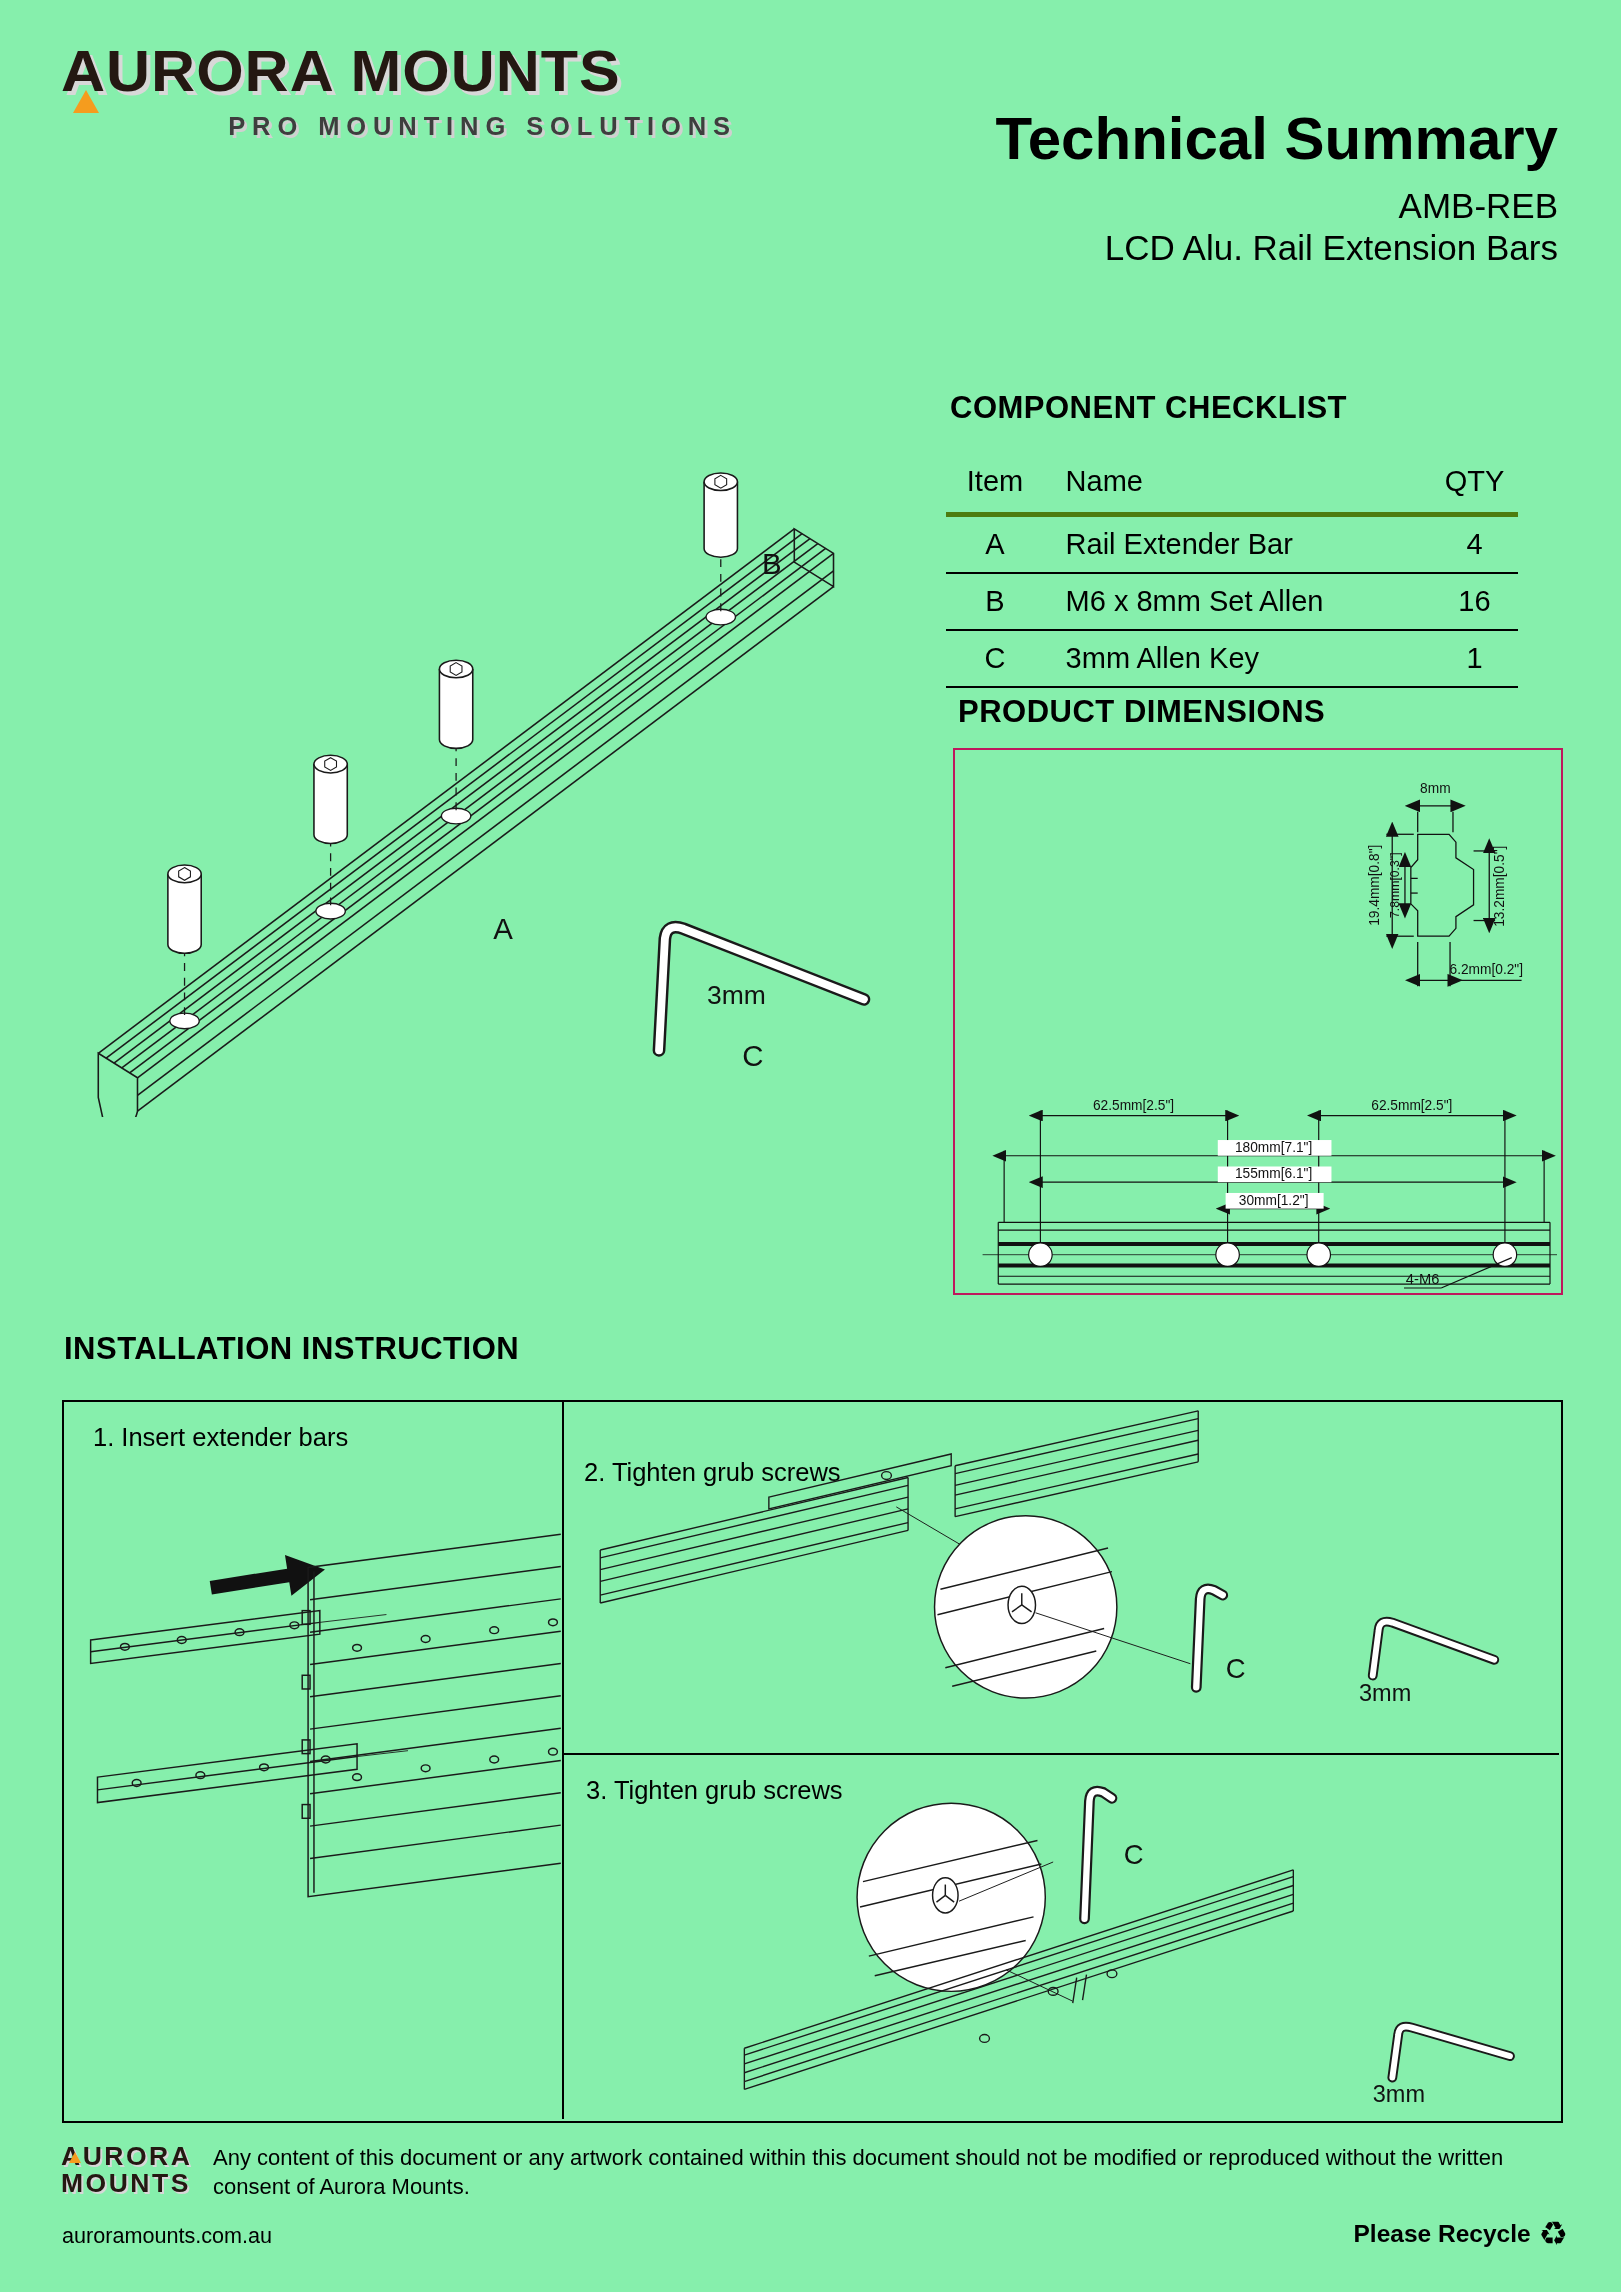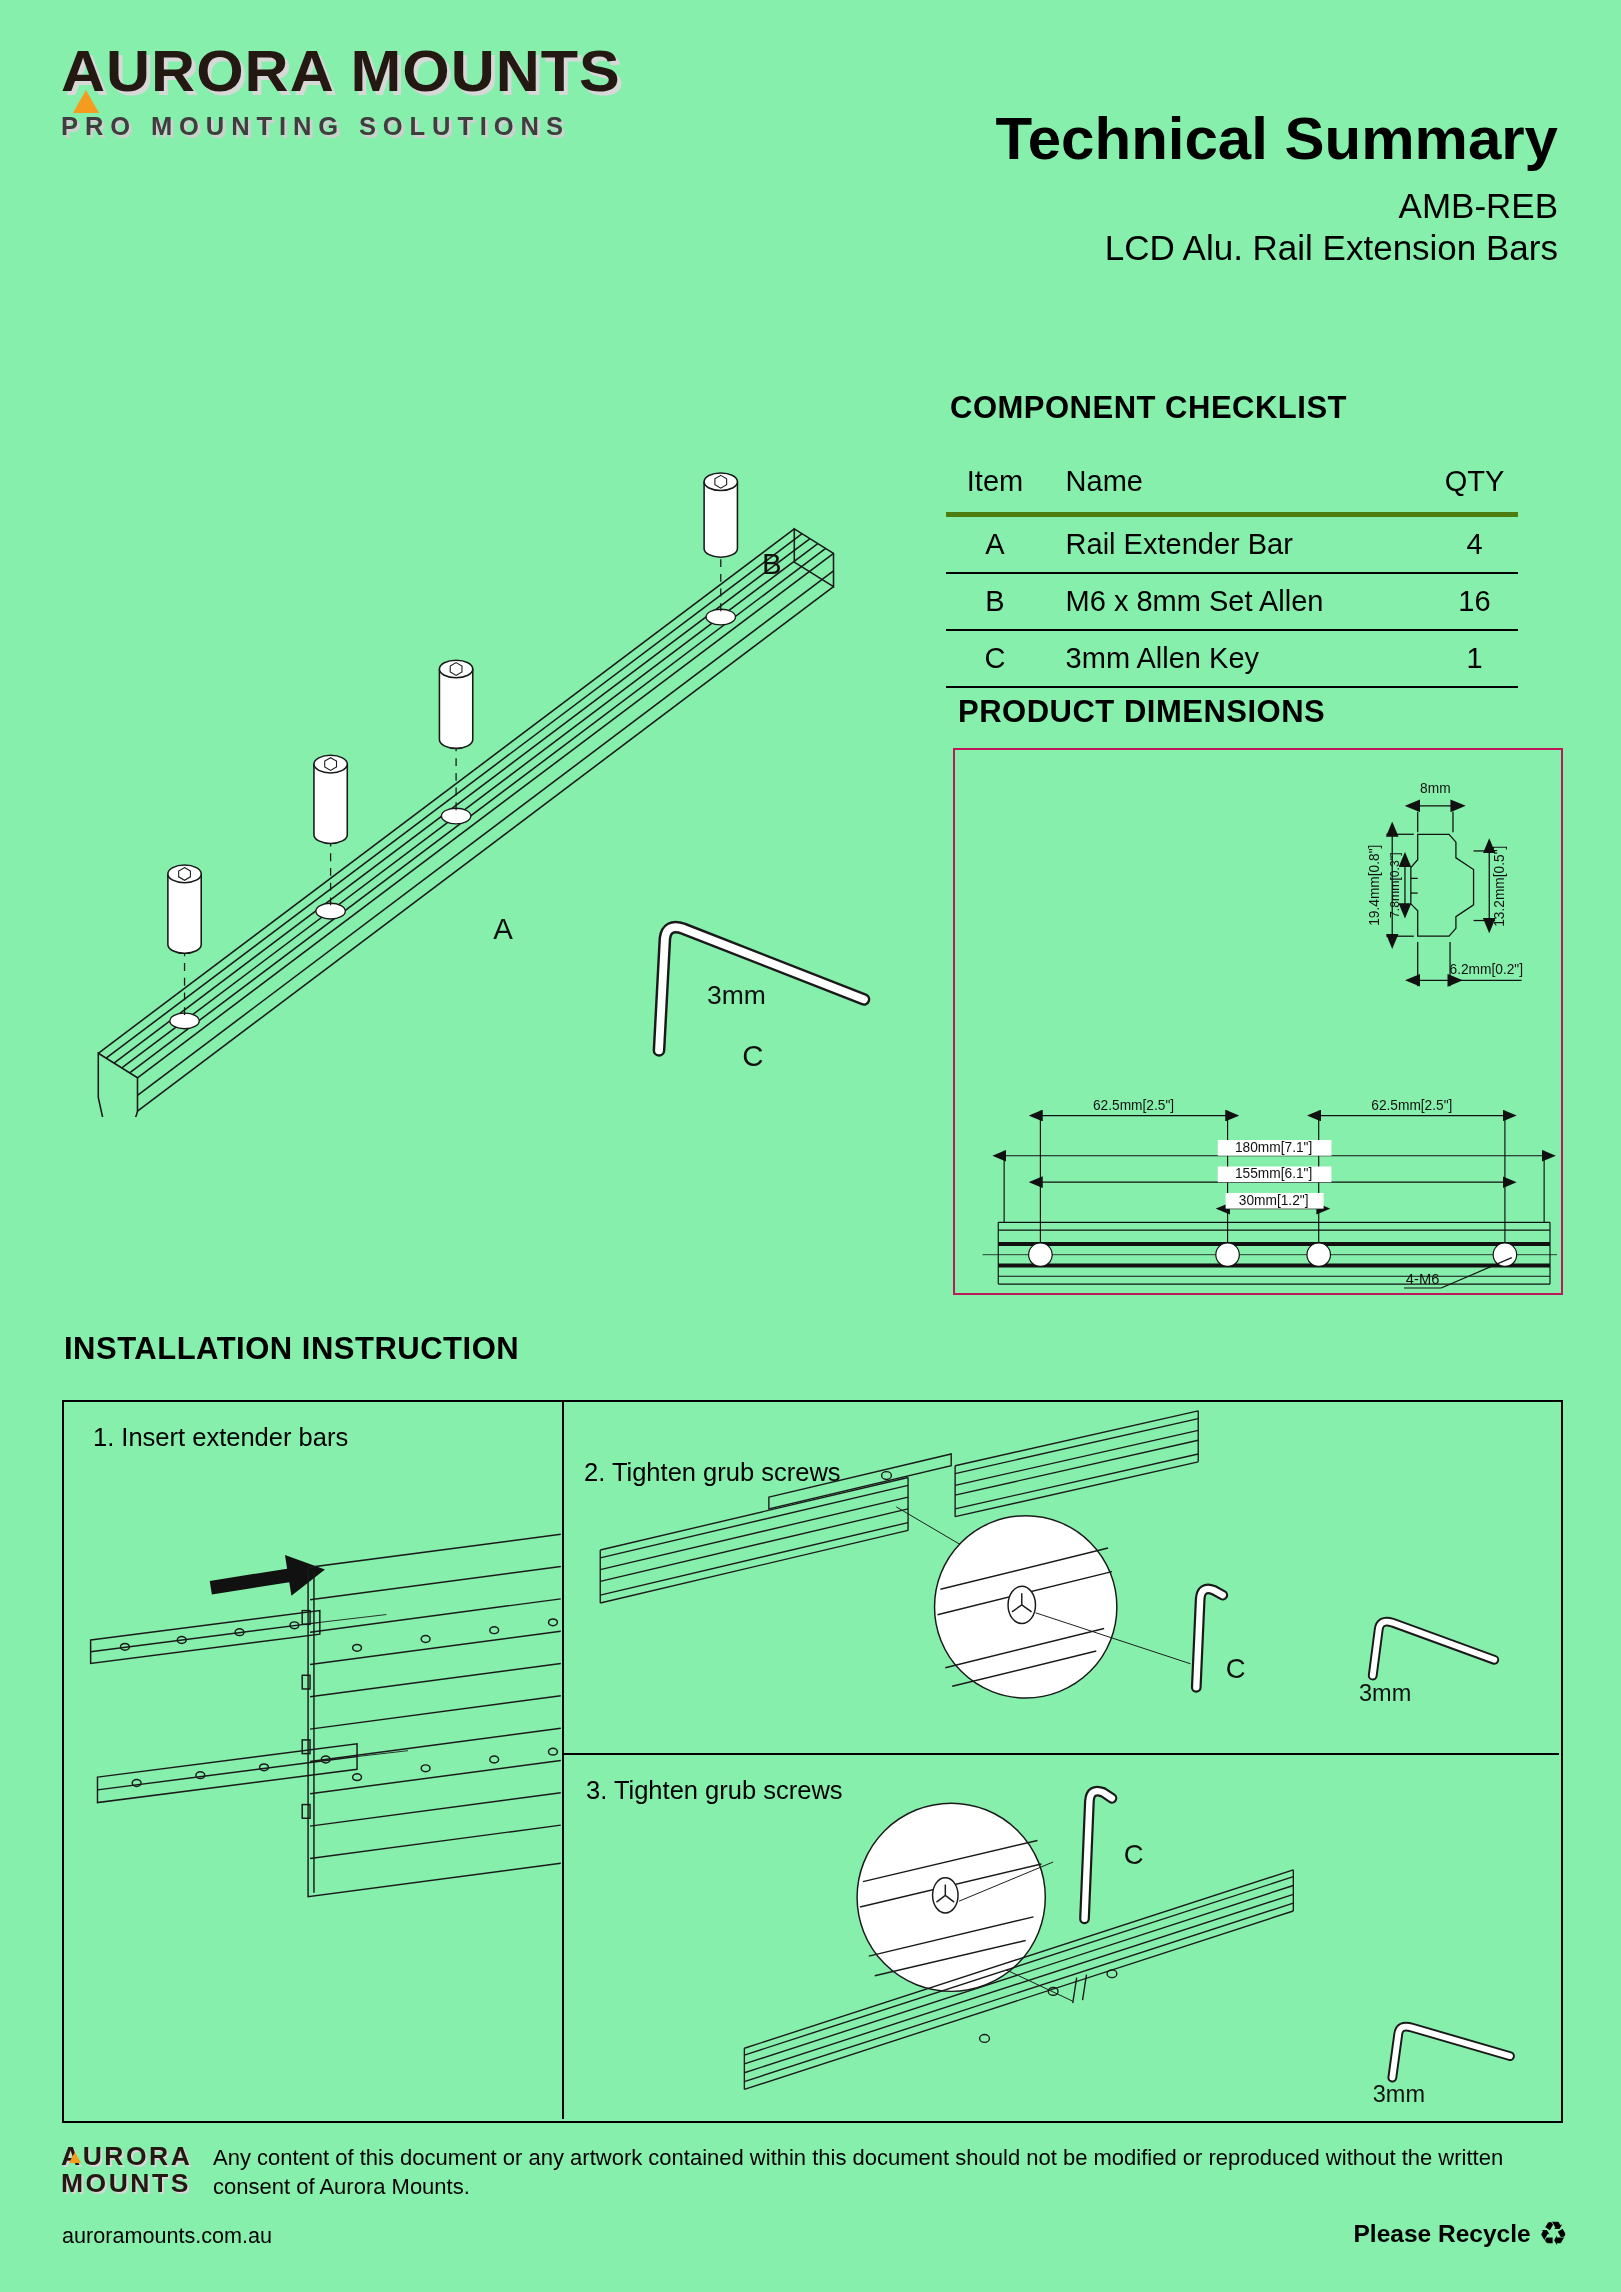--- a/index.html
+++ b/index.html
@@ -6,21 +6,21 @@
   #page{position:relative;width:1621px;height:2293px;background:#86efac;overflow:hidden;
         font-family:"Liberation Sans",sans-serif;color:#000;}
   .abs{position:absolute;}
   
   .brand{left:61px;top:43px;width:676px;}
   .brand-name{font-size:61px;font-weight:900;letter-spacing:1px;color:#241812;
               text-shadow:3.9px 3.9px 0 #d8d8d8;white-space:nowrap;line-height:1;
               transform:scaleY(.94);transform-origin:left top;}
   .brand-tri{left:73px;top:90px;width:0;height:0;border-left:13.7px solid transparent;
              border-right:13.7px solid transparent;border-bottom:23.5px solid #f59c1e;}
-  .brand-tag{margin-top:7.8px;text-align:left;font-size:25.5px;font-weight:bold;
+  .brand-tag{margin-top:7.8px;text-align:right;font-size:25.5px;font-weight:bold;
              letter-spacing:6.9px;color:#3e3e3e;text-shadow:2.9px 2.9px 0 #d0d0d0;white-space:nowrap;}
   .hdr-right{right:63px;top:104px;text-align:right;}
   .hdr-title{font-size:60px;font-weight:bold;line-height:1.15;}
   .hdr-model{font-size:35px;margin-top:11.8px;line-height:1.2;}
   .hdr-product{font-size:35px;line-height:1.2;}
   
   .sect{font-size:31px;font-weight:bold;letter-spacing:0.5px;white-space:nowrap;}
   
   .tbl{left:946px;top:451px;width:572px;font-size:29px;}
   .trow{display:grid;grid-template-columns:98px 387px 87px;align-items:center;height:55px;}

